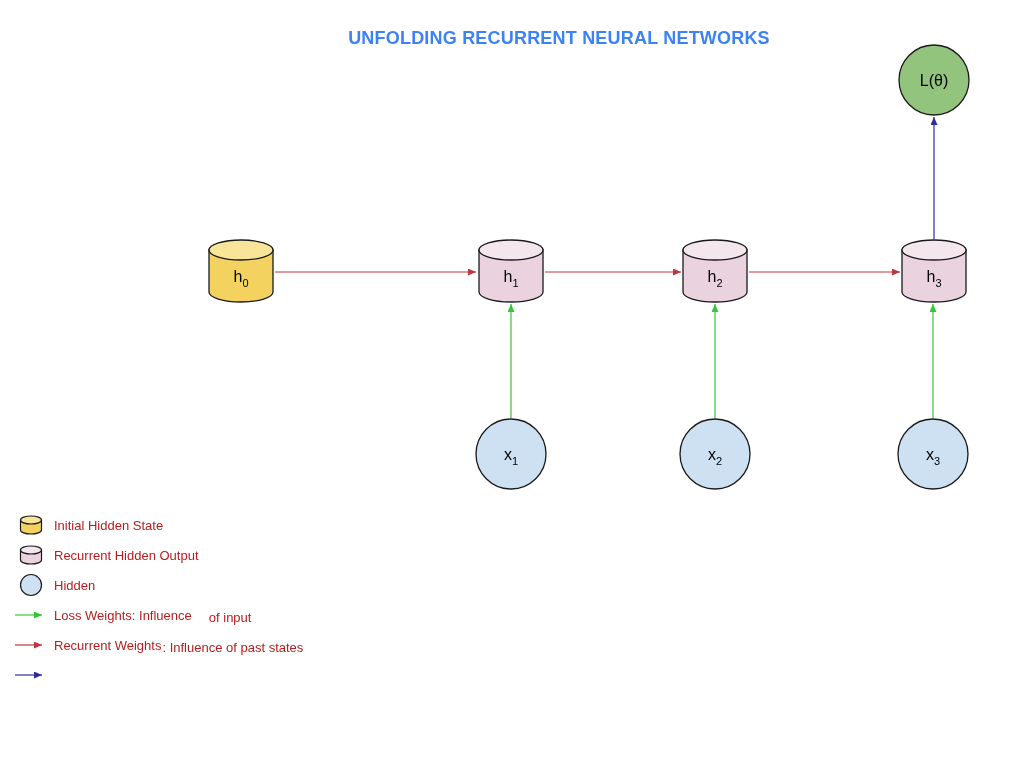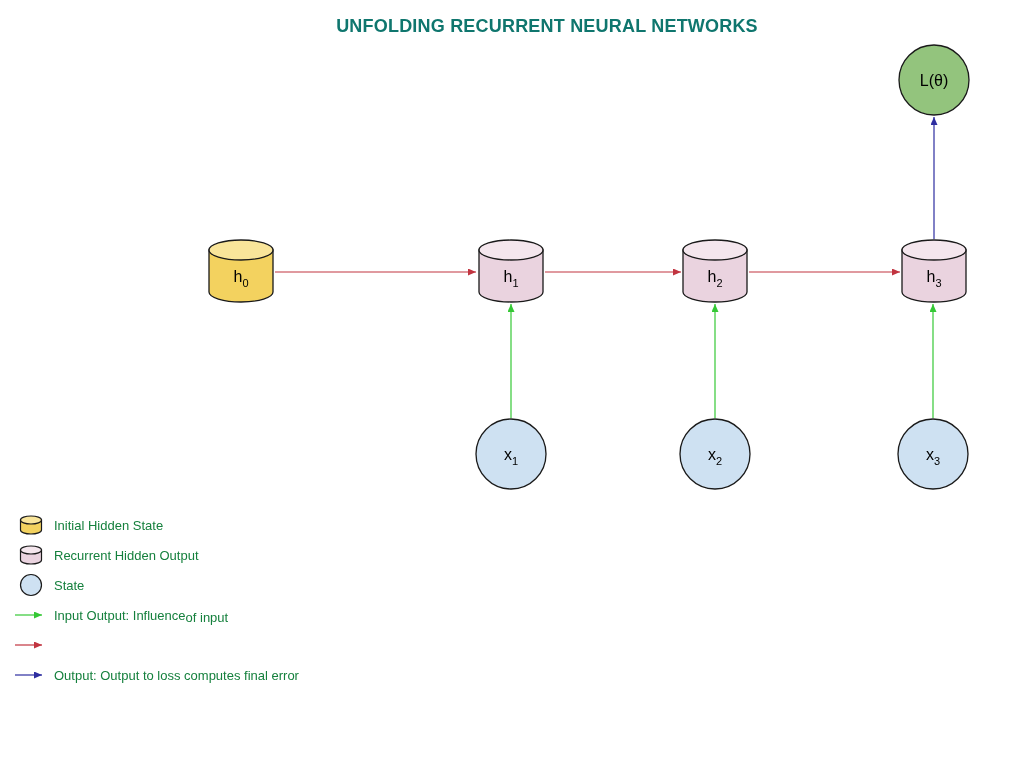--- a/index.html
+++ b/index.html
@@ -1,34 +1,34 @@
 <!DOCTYPE html>
 <html><head>
 <meta charset="utf-8">
 <style>
   html,body{margin:0;padding:0;background:#fff;}
   .canvas{position:relative;width:1024px;height:768px;background:#ffffff;
           font-family:"Liberation Sans",sans-serif;overflow:hidden;}
   .title{position:absolute;top:16px;left:547px;transform:translateX(-50%);
-         margin:0;font-size:18px;line-height:20px;font-weight:700;color:#0f766e;
+         margin:12px;font-size:18px;line-height:20px;font-weight:700;color:#3b82f6;
          white-space:nowrap;letter-spacing:.2px;}
   .edges{position:absolute;left:0;top:0;}
   .edge{stroke-width:1.2;fill:none;}
   svg.node{position:absolute;overflow:visible;}
   .outline{stroke:#1a1a1a;stroke-width:1.3;}
   .node-label{font-size:16px;fill:#000;text-anchor:middle;
               font-family:"Liberation Sans",sans-serif;}
   .sub{font-size:11px;}
   .legend{position:absolute;left:14px;top:510px;}
   .lrow{display:flex;align-items:center;height:30px;}
   .licon{width:40px;display:flex;align-items:center;justify-content:flex-start;}
   .licon.shape{padding-left:5px;box-sizing:border-box;}
   .licon .outline{stroke-width:1.2;}
-  .ltext{font-size:13px;color:#15803d;white-space:nowrap;}
-  .lshift{position:relative;top:2px;margin-left:0;display:inline-block;}
+  .ltext{font-size:13px;color:#b91c1c;white-space:nowrap;}
+  .lshift{position:relative;top:2px;margin-left:17px;display:inline-block;}
 </style>
 </head>
 <body>
 
 <div class="canvas">
 
   <h1 class="title">UNFOLDING RECURRENT NEURAL NETWORKS</h1>
 
   <svg class="edges" width="1024" height="768">
     <defs>
@@ -116,44 +116,44 @@
       </span>
       <span class="ltext">Recurrent Hidden Output</span>
     </div>
 
     <div class="lrow">
       <span class="licon shape">
         <svg width="24" height="24">
           <circle class="outline" cx="12" cy="12" r="10.5" fill="#CEE1F2"></circle>
         </svg>
       </span>
-      <span class="ltext">State</span>
+      <span class="ltext">Hidden</span>
     </div>
 
 
     <div class="lrow">
       <span class="licon">
         <svg width="38" height="10">
           <line class="edge" x1="1" y1="5" x2="28" y2="5" marker-end="url(#mk-green)" stroke="#35C835"></line>
         </svg>
       </span>
-      <span class="ltext"><span>Input Output: Influence</span><span class="lshift">of input</span></span>
+      <span class="ltext"><span>Loss Weights: Influence</span><span class="lshift">of input</span></span>
     </div>
 
     <div class="lrow">
       <span class="licon">
         <svg width="38" height="10">
           <line class="edge" x1="1" y1="5" x2="28" y2="5" marker-end="url(#mk-red)" stroke="#C13440"></line>
         </svg>
       </span>
+      <span class="ltext"><span>Recurrent Weights</span><span class="lshift" style="margin-left:1px">: Influence of past states</span></span>
     </div>
 
     <div class="lrow">
       <span class="licon">
         <svg width="38" height="10">
           <line class="edge" x1="1" y1="5" x2="28" y2="5" marker-end="url(#mk-blue)" stroke="#2D2DA0"></line>
         </svg>
       </span>
-      <span class="ltext">Output: Output to loss computes final error</span>
     </div>
 
   </div>
 </div>
 
 </body></html>

